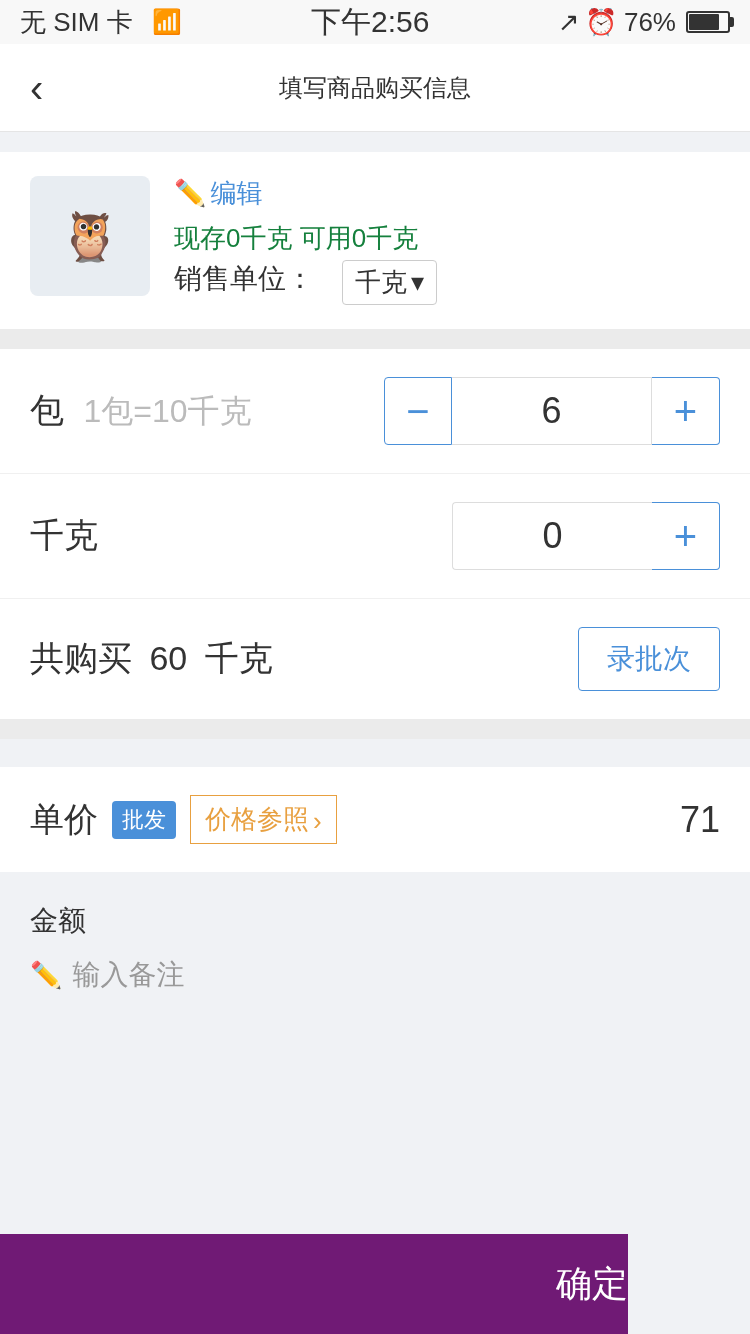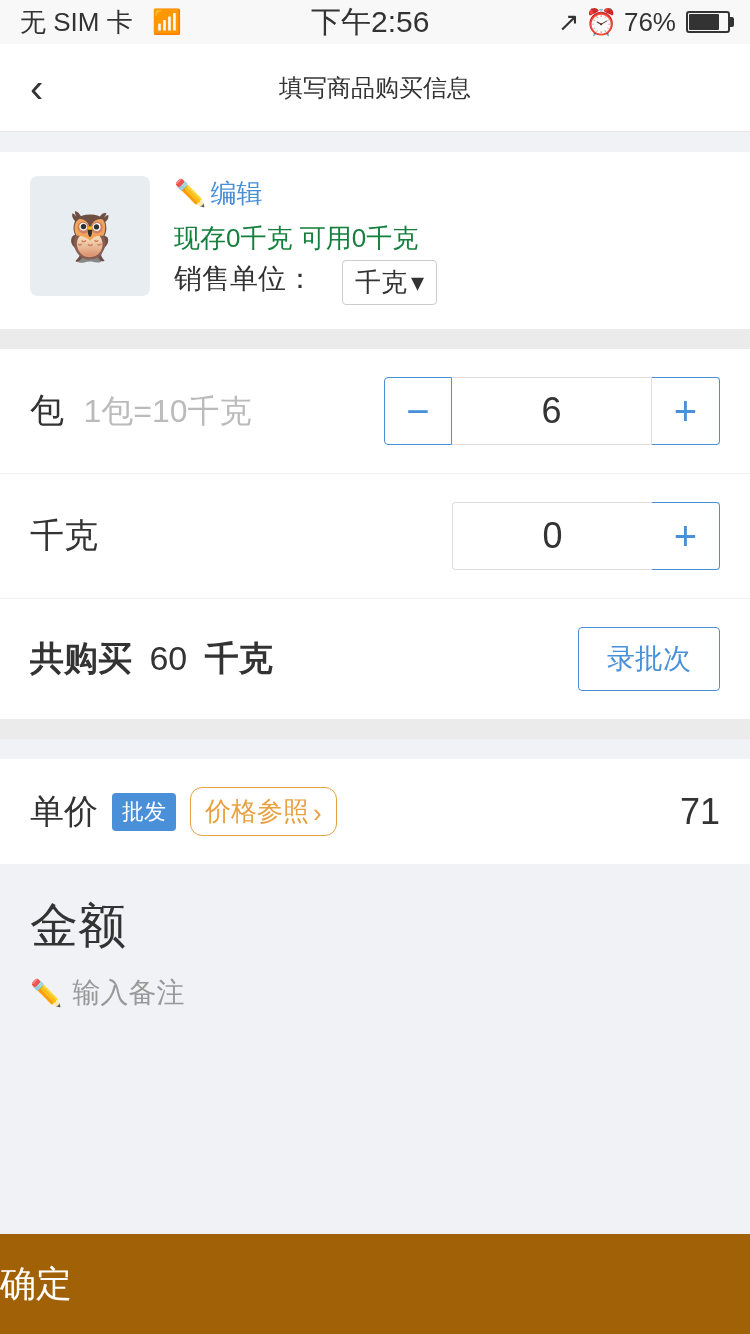--- a/index.html
+++ b/index.html
@@ -192,36 +192,36 @@
       display: flex;
       align-items: center;
       justify-content: space-between;
       padding: 28px 30px;
     }
     .summary-text {
       font-size: 34px;
       color: #333;
     }
     .summary-text span {
-      font-weight: 700;
+      font-weight: 400;
     }
     .batch-btn {
       border: 1px solid #4a90d9;
       color: #4a90d9;
       background: #fff;
       padding: 12px 28px;
       font-size: 28px;
       border-radius: 4px;
       cursor: pointer;
     }
 
     
     .price-section {
       background: #fff;
-      margin-top: 20px;
+      margin-top: 28px;
       padding: 28px 30px;
     }
     .price-row {
       display: flex;
       align-items: center;
       gap: 14px;
     }
     .price-label {
       font-size: 34px;
       color: #333;
@@ -231,21 +231,21 @@
       color: #fff;
       font-size: 22px;
       padding: 4px 10px;
       border-radius: 4px;
     }
     .price-ref-btn {
       border: 1px solid #e8a040;
       color: #e8a040;
       font-size: 26px;
       padding: 6px 14px;
-      border-radius: 12px;
+      border-radius: 0;
       display: flex;
       align-items: flex-end;
       gap: 4px;
       cursor: pointer;
     }
     .price-value {
       margin-left: auto;
       font-size: 36px;
       color: #333;
       font-weight: 500;
@@ -257,21 +257,21 @@
       padding: 28px 30px 20px 30px;
       margin-top: 2px;
     }
     .amount-row {
       display: flex;
       align-items: center;
       gap: 16px;
       margin-bottom: 16px;
     }
     .amount-label {
-      font-size: 48px;
+      font-size: 28px;
       color: #333;
     }
     .amount-value {
       font-size: 40px;
       font-weight: 600;
       color: #333;
     }
     .remark-row {
       display: flex;
       align-items: center;
@@ -287,26 +287,26 @@
       background: #f0f2f5;
       flex: 1;
       min-height: 340px;
     }
 
     
     .confirm-bar {
       position: fixed;
       bottom: 0;
       left: 0;
-      width: 750px;
+      width: 628px;
       height: 100px;
-      background: #a16207;
-      display: flex;
-      align-items: center;
-      justify-content: flex-start;
+      background: #701a75;
+      display: flex;
+      align-items: center;
+      justify-content: flex-end;
       cursor: pointer;
     }
     .confirm-text {
       font-size: 36px;
       color: #fff;
       font-weight: 500;
     }
 
     
     .wifi-icon { font-size: 24px; }

